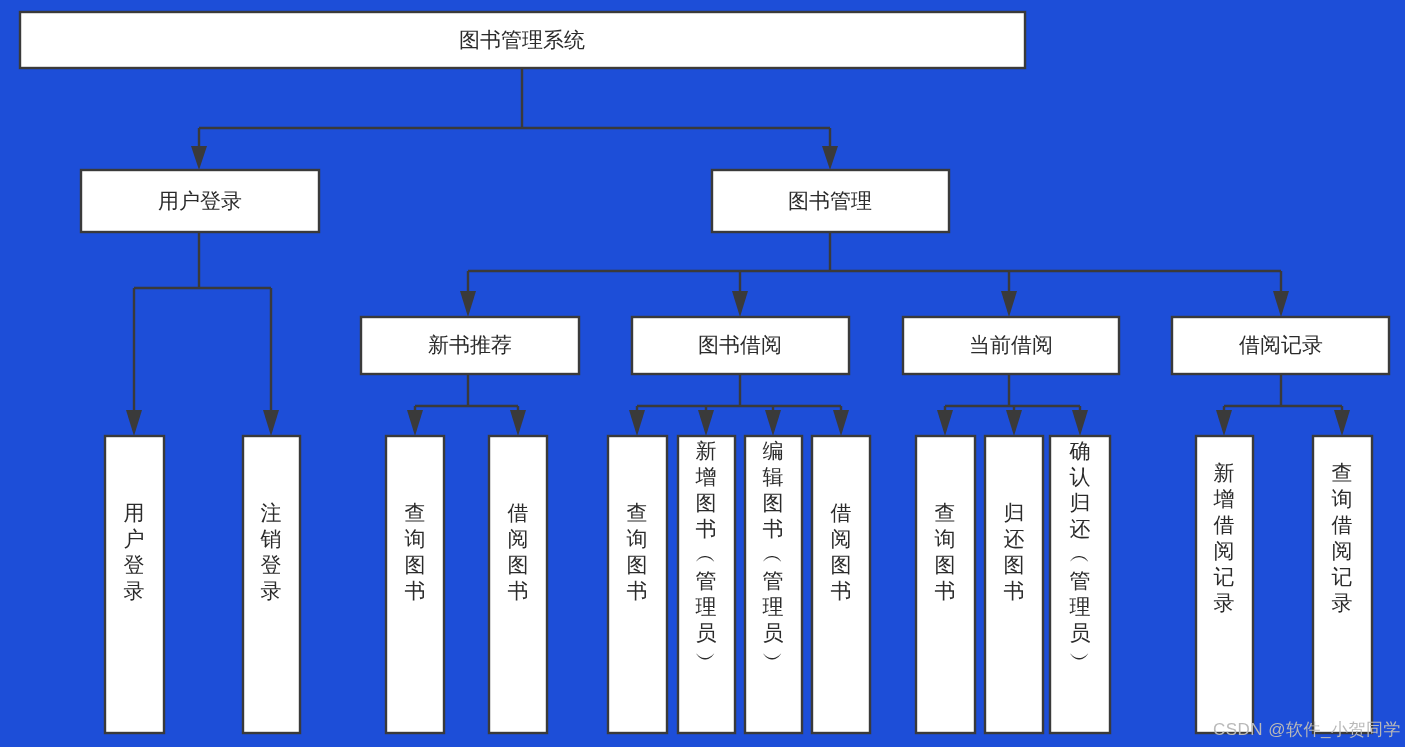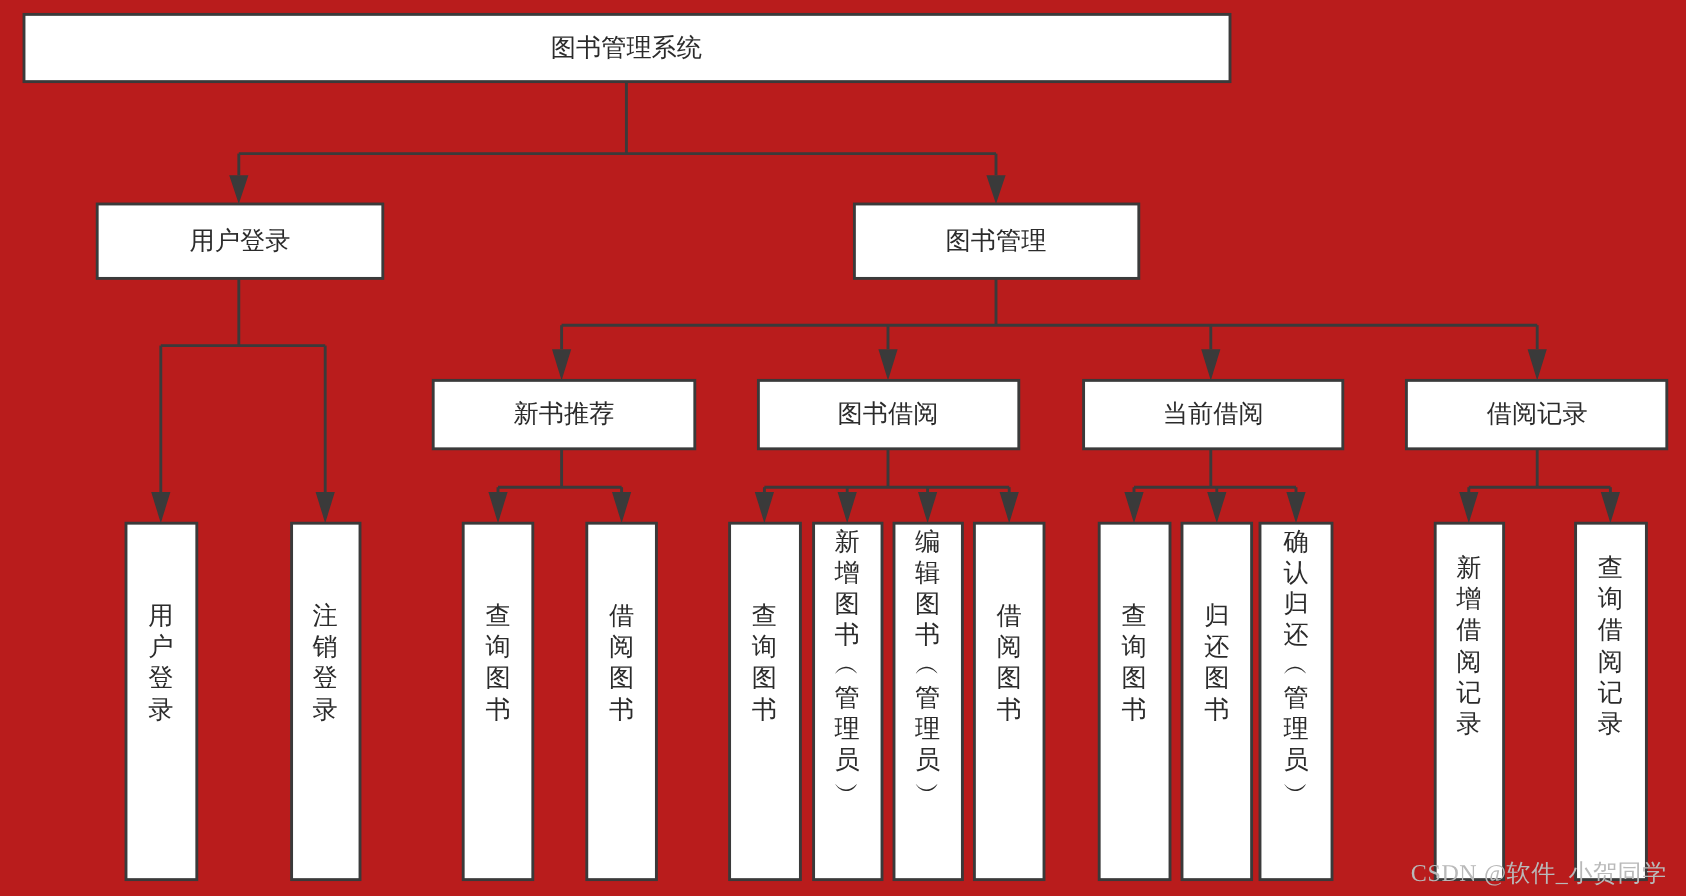--- a/index.html
+++ b/index.html
@@ -10,21 +10,21 @@
   body {
     width: 1405px;
     height: 747px;
     font-family: "Liberation Sans", "DejaVu Sans", sans-serif;
     overflow: hidden;
   }
   #diagram-root {
     position: relative;
     width: 1405px;
     height: 747px;
-    background: #b91c1c;
+    background: #1d4ed8;
   }
   svg.diagram-canvas {
     position: absolute;
     top: 0;
     left: 0;
     width: 1405px;
     height: 747px;
   }
   .node-box {
     fill: #ffffff;
@@ -49,24 +49,24 @@
     dominant-baseline: middle;
   }
   .node-label-vertical {
     fill: #2b2b2b;
     font-family: "Liberation Sans", "DejaVu Sans", sans-serif;
     font-size: 21px;
     text-anchor: middle;
   }
   .watermark {
     position: absolute;
-    right: 16px;
+    right: 4px;
     bottom: 6px;
-    font-family: Liberation Serif, serif;
-    font-size: 20px;
+    font-family: Liberation Sans, sans-serif;
+    font-size: 17px;
     color: #b9b9b9;
     letter-spacing: 0.5px;
     white-space: nowrap;
     user-select: none;
   }
 </style>
 </head>
 <body>
 
 <div id="diagram-root">

